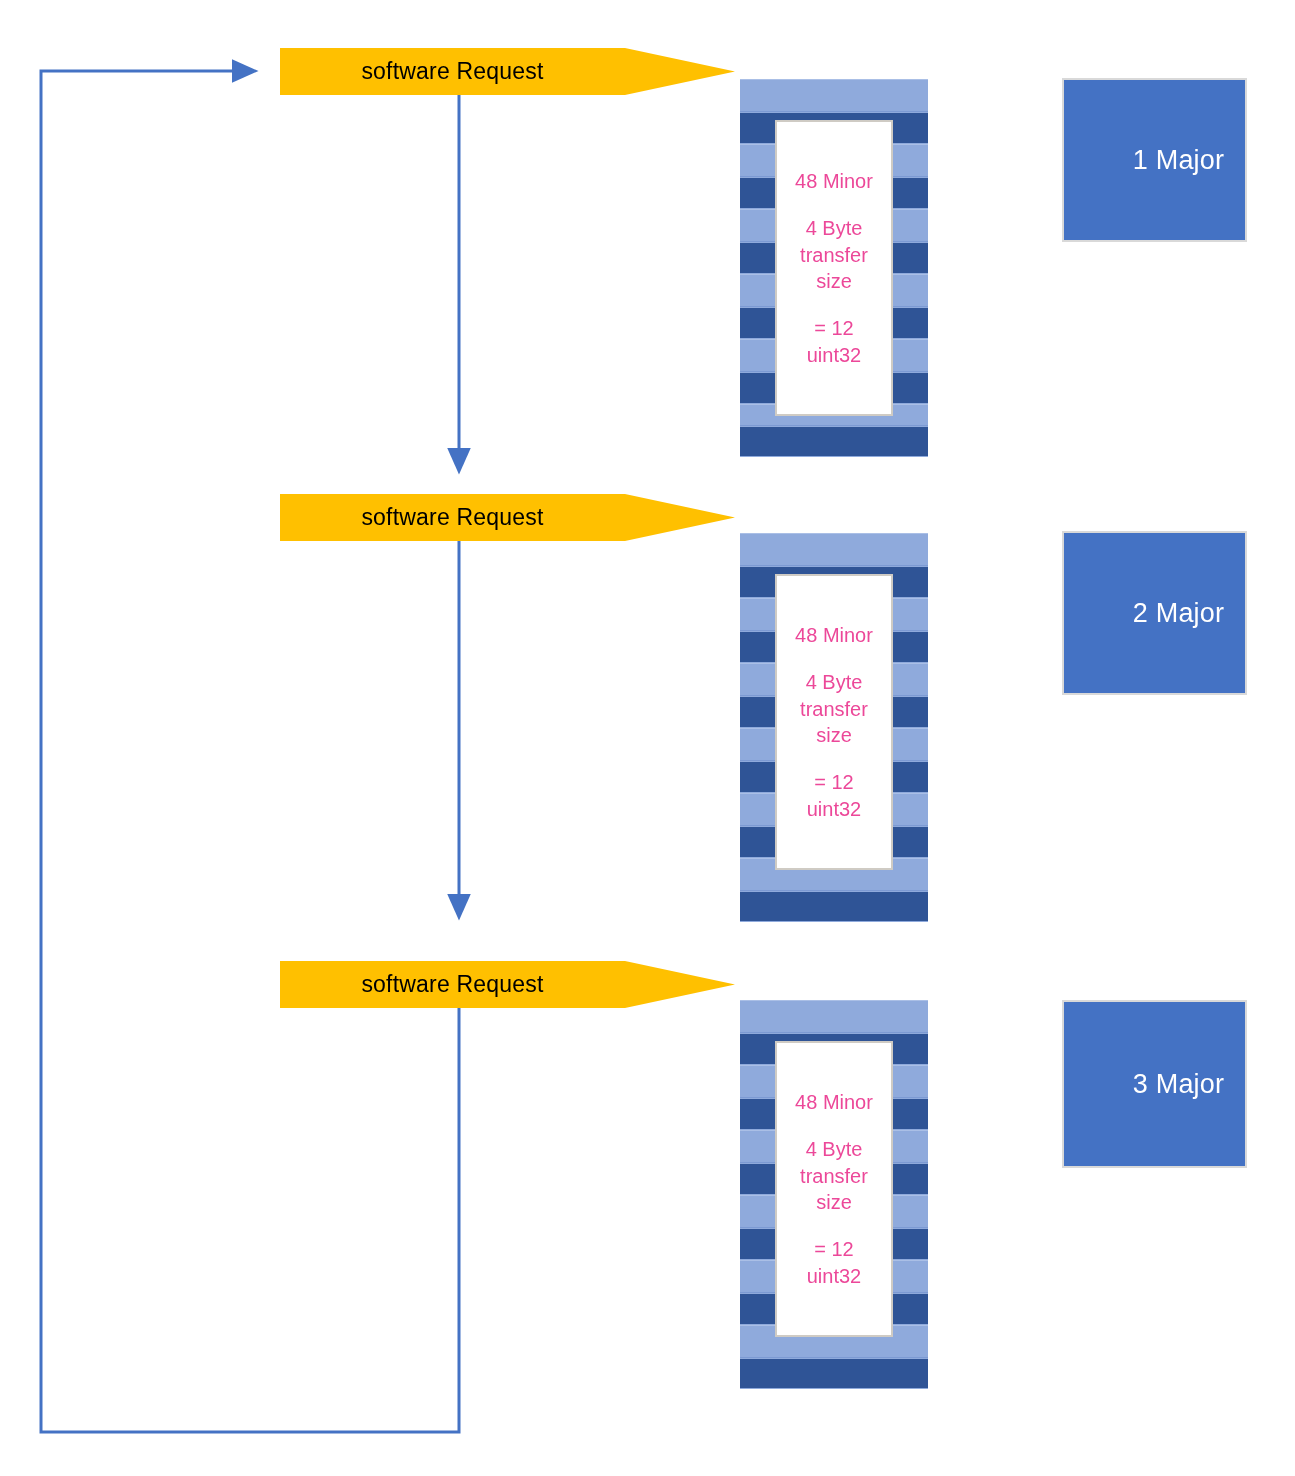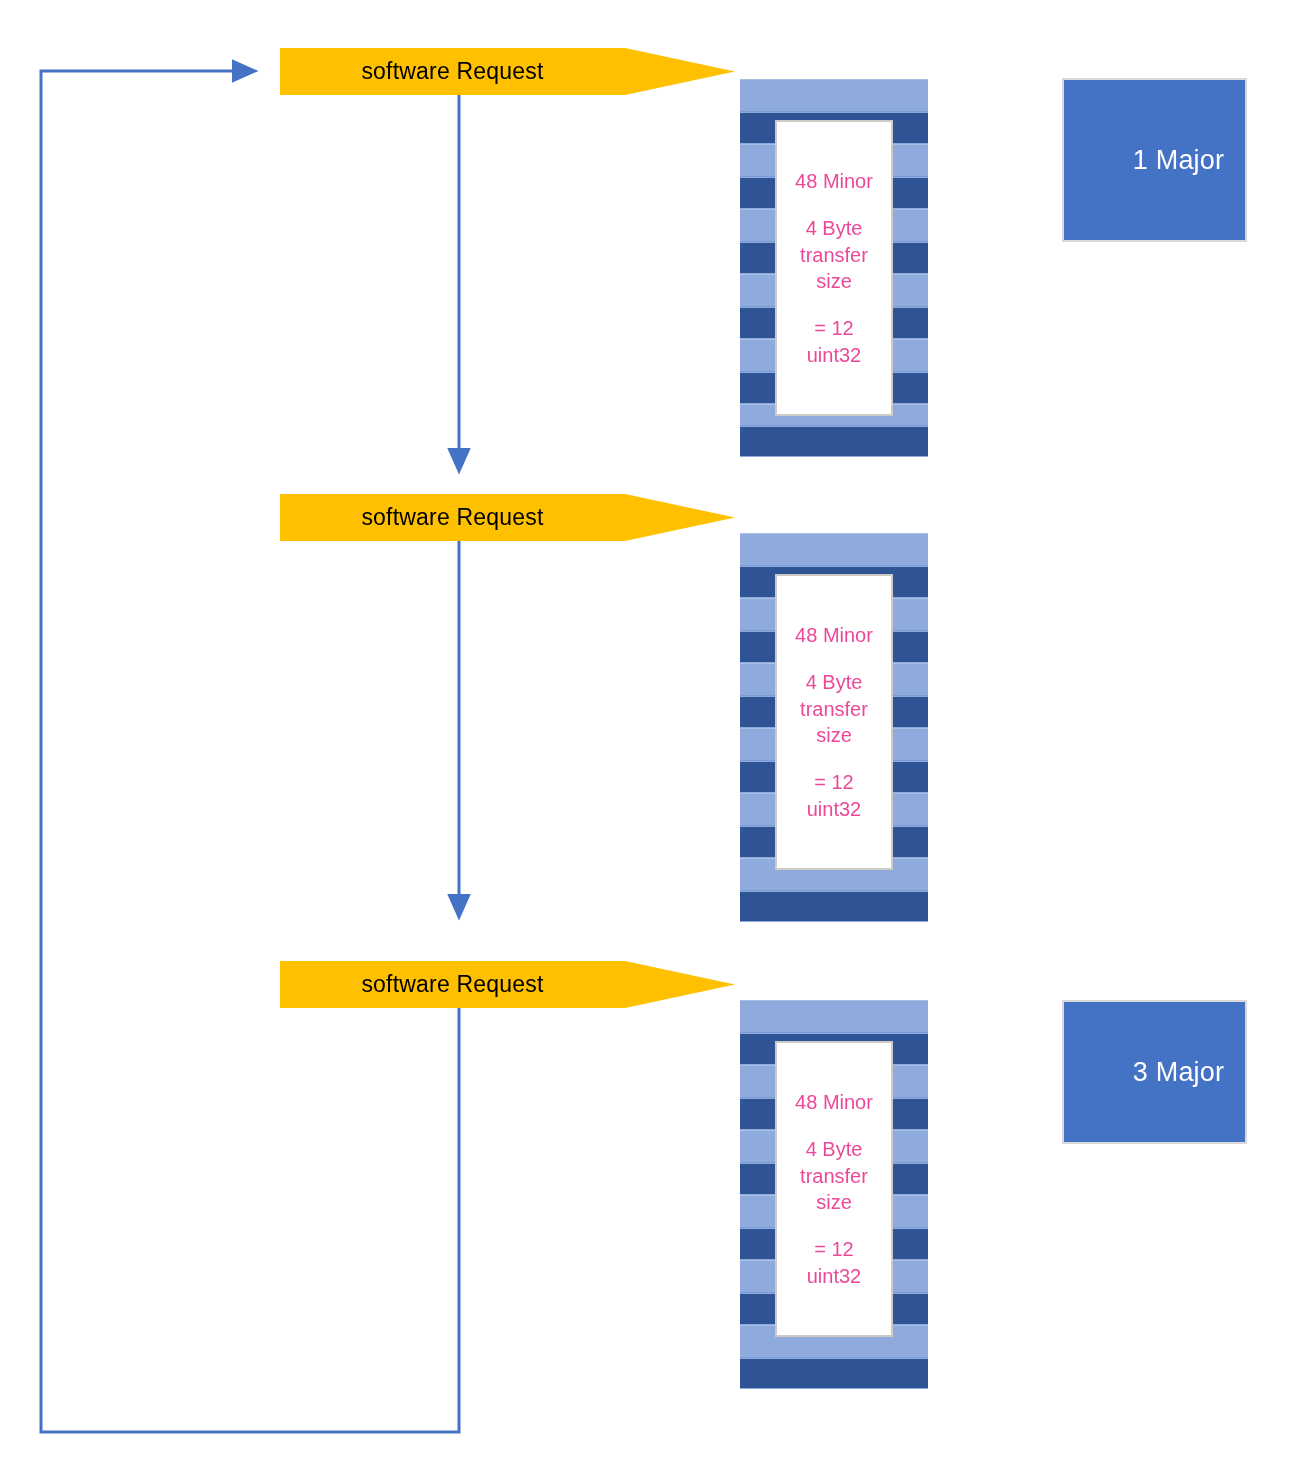--- a/index.html
+++ b/index.html
@@ -210,20 +210,23 @@
       <span class="tb-gap"></span>
       <span class="tb-line">4 Byte</span>
       <span class="tb-line">transfer</span>
       <span class="tb-line">size</span>
       <span class="tb-gap"></span>
       <span class="tb-line">= 12</span>
       <span class="tb-line">uint32</span>
     </div>
   </div>
 
+  <div class="major-box" style="left:1062px; top:531px; height:164px;">
+    <span>2 Major</span>
+  </div>
 
   <div class="req-arrow" style="left:280px; top:961px; width:455px;">
     <svg class="req-svg" viewBox="0 0 455 47" preserveAspectRatio="none">
       <polygon points="0,0 345,0 455,23.5 345,47 0,47" fill="#FFC000"></polygon>
     </svg>
     <span class="req-label">software Request</span>
   </div>
 
   <div class="stack" style="left:740px; top:1000px; height:389px;">
     <div class="band light" style="top:0px;height:33px;"></div>
@@ -244,17 +247,17 @@
       <span class="tb-gap"></span>
       <span class="tb-line">4 Byte</span>
       <span class="tb-line">transfer</span>
       <span class="tb-line">size</span>
       <span class="tb-gap"></span>
       <span class="tb-line">= 12</span>
       <span class="tb-line">uint32</span>
     </div>
   </div>
 
-  <div class="major-box" style="left:1062px; top:1000px; height:144px;">
+  <div class="major-box" style="left:1062px; top:1000px; height:168px;">
     <span>3 Major</span>
   </div>
 
 </div>
 
 </body></html>

